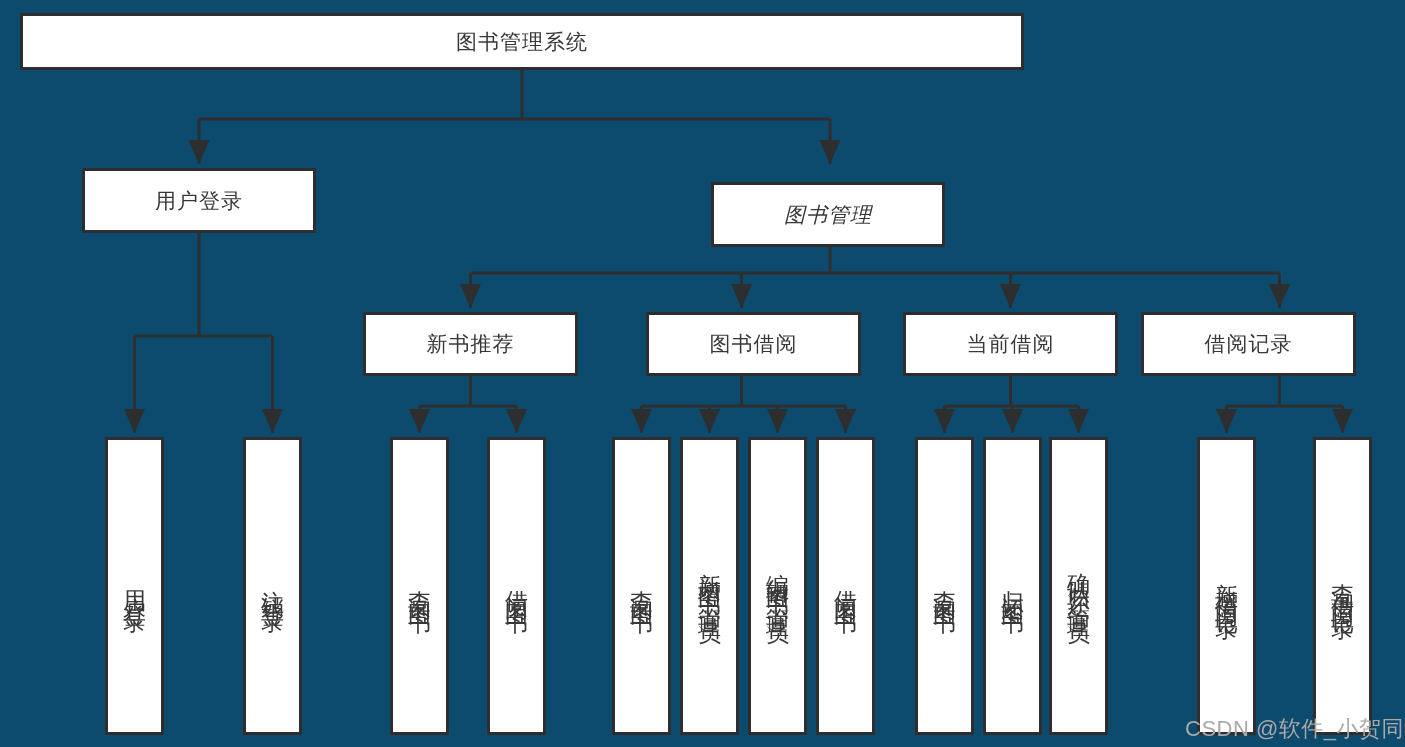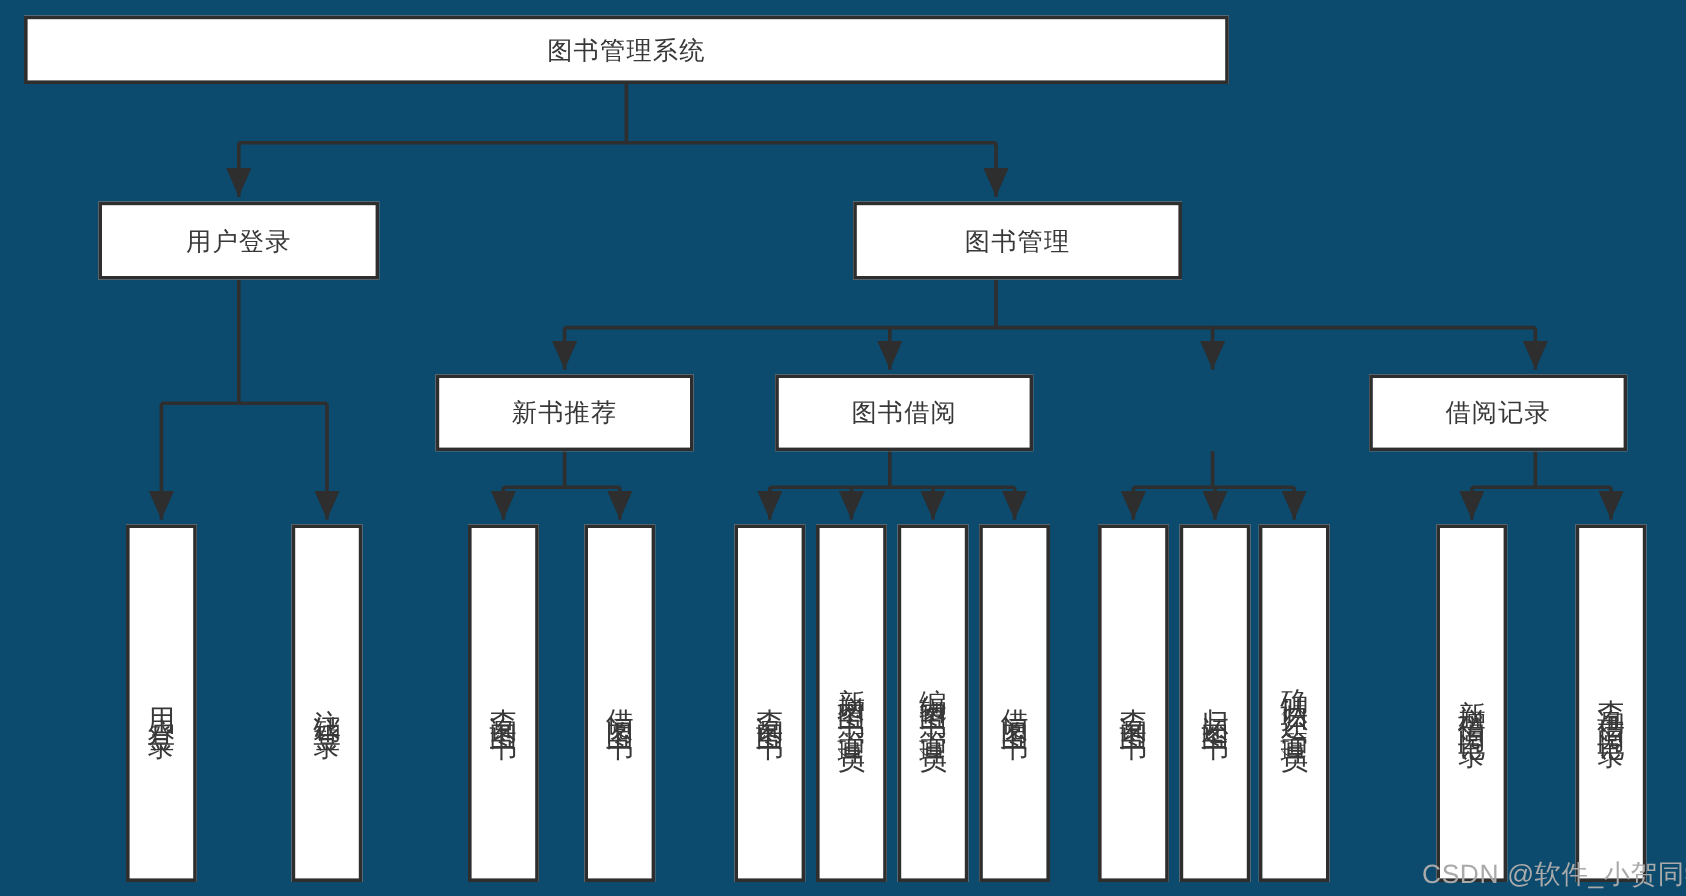--- a/index.html
+++ b/index.html
@@ -38,21 +38,21 @@
   }
   .vnode {
     writing-mode: vertical-rl;
     text-orientation: mixed;
     font-size: 23px;
     letter-spacing: 7px;
     line-height: 1;
   }
   .root-box    { left: 20px;  top: 13px;  width: 1004px; height: 57px; }
   .l2-user     { left: 82px;  top: 168px; width: 234px;  height: 65px; }
-  .l2-book     { left: 711px; top: 168px; width: 274px;  height: 65px; }
+  .l2-book     { left: 711px; top: 182px; width: 234px;  height: 65px; font-style: italic; }
   .l3          { top: 312px; width: 215px; height: 64px; }
   .l3-newbooks { left: 363px; }
   .l3-borrow   { left: 634px; margin-left: 12px; }
   .l3-current  { left: 903px; }
   .l3-records  { left: 1141px; }
   .leaf        { top: 437px; width: 59px; height: 298px; }
   .leaf-userlogin  { left: 105px; }
   .leaf-logout     { left: 243px; }
   .leaf-nb-query   { left: 390px; }
   .leaf-nb-borrow  { left: 487px; }
@@ -131,20 +131,21 @@
     </g>
   </svg>
 
   <div class="node hnode root-box">图书管理系统</div>
 
   <div class="node hnode l2-user">用户登录</div>
   <div class="node hnode l2-book">图书管理</div>
 
   <div class="node hnode l3 l3-newbooks">新书推荐</div>
   <div class="node hnode l3 l3-borrow">图书借阅</div>
+  <div class="node hnode l3 l3-current">当前借阅</div>
   <div class="node hnode l3 l3-records">借阅记录</div>
 
   <div class="node vnode leaf leaf-userlogin">用户登录</div>
   <div class="node vnode leaf leaf-logout">注销登录</div>
 
   <div class="node vnode leaf leaf-nb-query">查询图书</div>
   <div class="node vnode leaf leaf-nb-borrow">借阅图书</div>
 
   <div class="node vnode leaf leaf-bb-query">查询图书</div>
   <div class="node vnode leaf leaf-bb-add">新增图书（管理员）</div>

